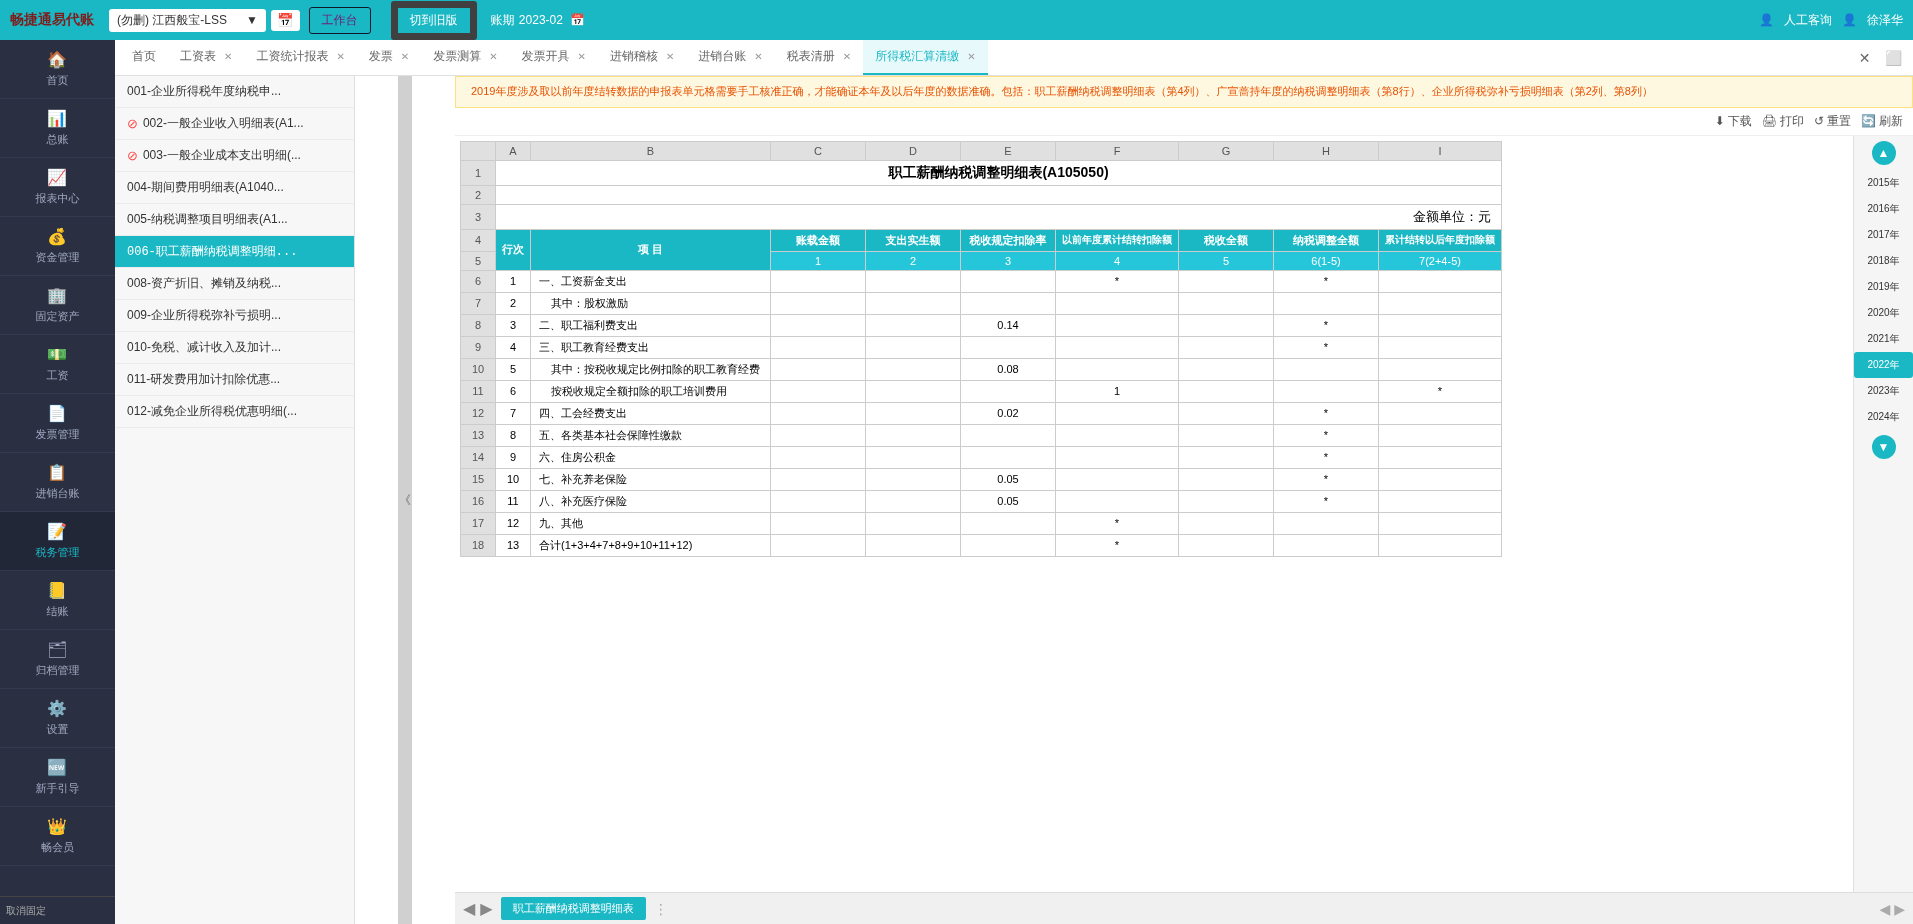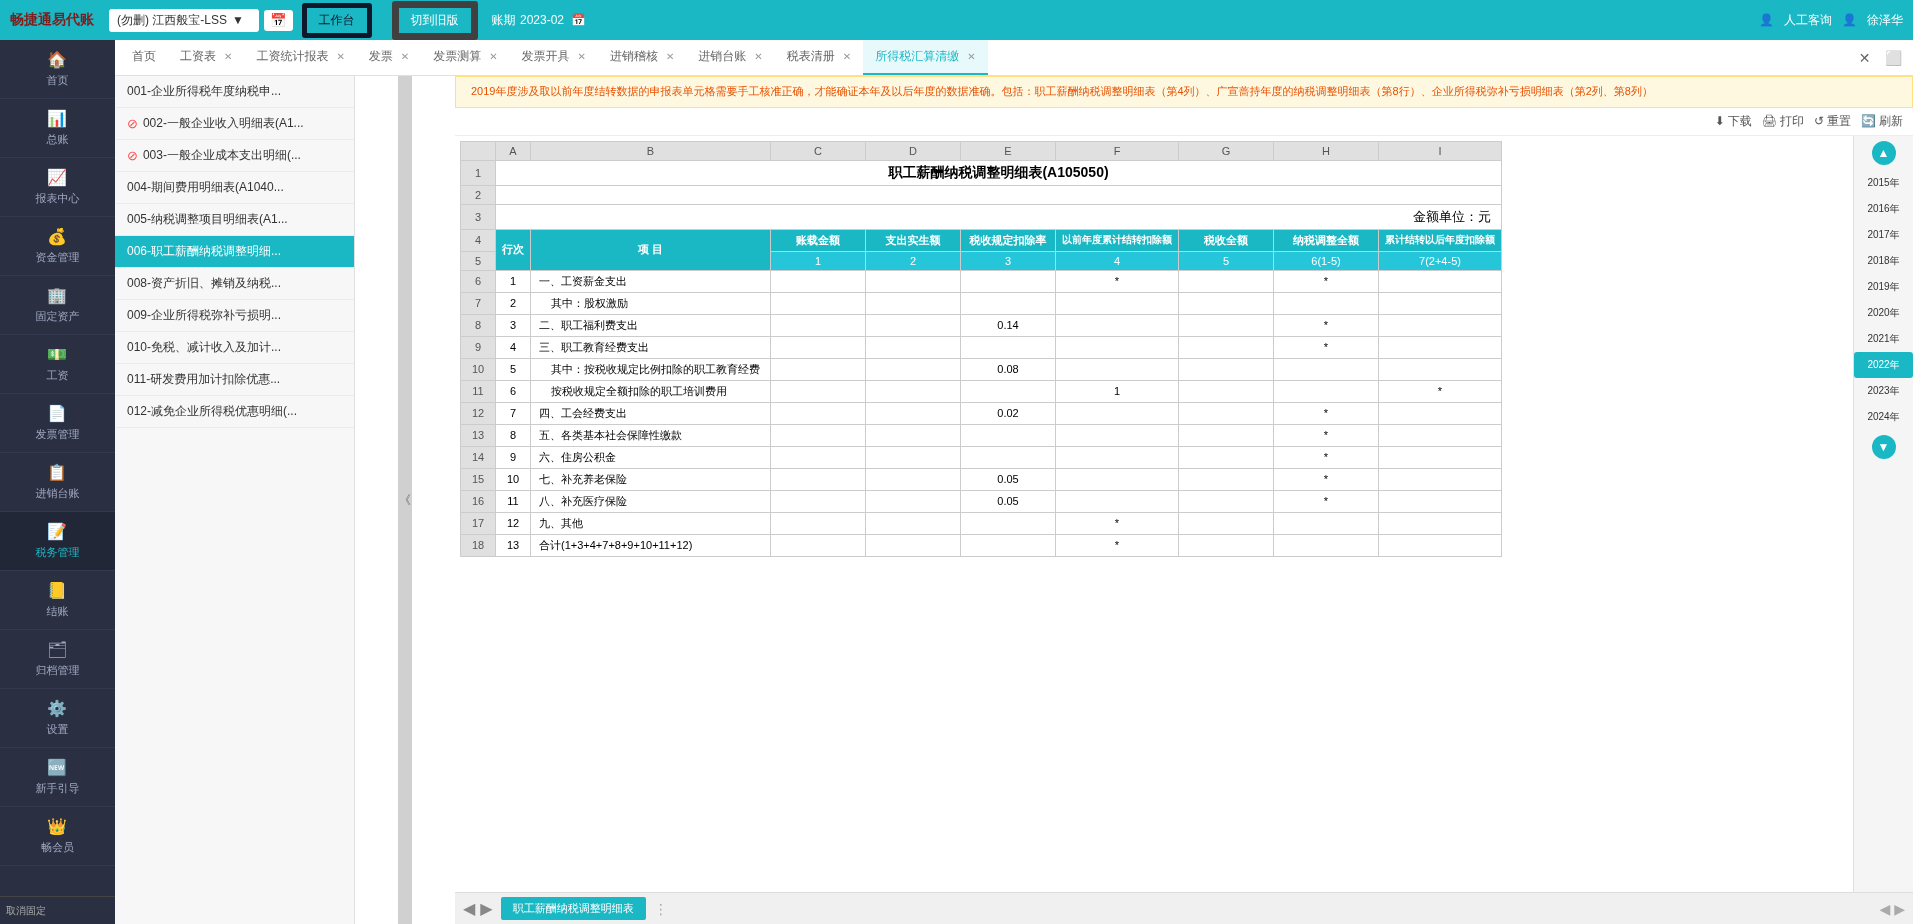--- a/index.html
+++ b/index.html
@@ -11,22 +11,22 @@
     .main-area { display: flex; flex: 1; overflow: hidden; }
     .sidebar { width: 115px; background: #2a3042; display: flex; flex-direction: column; flex-shrink: 0; }
     .content-area { flex: 1; display: flex; flex-direction: column; overflow: hidden; }
     .tab-bar { height: 36px; background: #fff; border-bottom: 1px solid #e0e0e0; display: flex; align-items: center; padding: 0 5px; flex-shrink: 0; }
     .main-content { flex: 1; display: flex; overflow: hidden; background: #fff; gap: 43px; }
     .left-panel { width: 240px; background: #f7f7f7; border-right: 1px solid #e0e0e0; flex-shrink: 0; overflow-y: auto; }
     .year-panel { width: 60px; background: #f5f5f5; border-left: 1px solid #e0e0e0; flex-shrink: 0; display: flex; flex-direction: column; align-items: center; }
 
     
     .app-logo { color: #7f1d1d; font-size: 14px; font-weight: bold; margin-right: 15px; white-space: nowrap; }
-    .company-select { background: #fff; border: none; border-radius: 3px; padding: 3px 8px; font-size: 12px; color: #333; min-width: 150px; cursor: pointer; display: flex; align-items: center; gap: 5px; }
-    .top-btn { background: #07b3be; border: 5px solid #0f172a; color: #0f172a; padding: 4px 12px; border-radius: 3px; cursor: pointer; margin: 0 4px; font-size: 12px; }
+    .company-select { background: #fff; border: none; border-radius: 3px; padding: 3px 8px; font-size: 12px; color: #333; min-width: 150px; cursor: pointer; display: flex; align-items: center; gap: 19px; }
+    .top-btn { background: #07b3be; border: 1px solid #0f172a; color: #701a75; padding: 4px 12px; border-radius: 3px; cursor: pointer; margin: 0 4px; font-size: 12px; }
     .top-btn.active { background: #1ab8c4; }
     .top-btn.outline { background: transparent; border: 7px solid #404040; color: #fff; margin-left: 16px; }
     .top-bar-right { margin-left: auto; display: flex; align-items: center; gap: 10px; color: #fff; font-size: 12px; }
     .period-label { color: #fff; font-size: 12px; margin-left: 10px; }
 
     
     .sidebar-item { display: flex; flex-direction: column; align-items: center; padding: 10px 5px; color: #a0a8c0; cursor: pointer; font-size: 11px; gap: 4px; border-bottom: 1px solid #333a50; }
     .sidebar-item:hover, .sidebar-item.active { color: #1ab8c4; background: #222738; }
     .sidebar-item .icon { font-size: 16px; }
 
@@ -39,21 +39,21 @@
 
     
     .warning-bar { background: #fff8e1; border: 1px solid #ffe082; padding: 6px 15px; font-size: 11px; color: #e65100; line-height: 1.6; flex-shrink: 0; }
 
     
     .toolbar-row { display: flex; align-items: center; justify-content: flex-end; padding: 5px 10px; background: #fff; border-bottom: 1px solid #eee; gap: 10px; flex-shrink: 0; }
     .toolbar-btn { background: none; border: none; cursor: pointer; font-size: 12px; color: #555; display: flex; align-items: center; gap: 3px; }
 
     
     .left-panel-item { padding: 7px 12px; font-size: 12px; color: #333; cursor: pointer; border-bottom: 1px solid #ececec; display: flex; align-items: center; gap: 5px; }
-    .left-panel-item.active { background: #1ab8c4; color: #fff; }
+    .left-panel-item.active { background: #1ab8c4; color: #fff; font-family: Liberation Mono, monospace; }
     .left-panel-item .circle-icon { color: #f44; }
 
     
     .sheet-area { flex: 1; overflow: auto; padding: 5px; }
     table.main-table { border-collapse: collapse; font-size: 11px; min-width: 900px; }
     table.main-table th, table.main-table td { border: 1px solid #ccc; padding: 3px 6px; text-align: center; white-space: nowrap; }
     table.main-table .header-cyan { background: #1ab8c4; color: #fff; font-weight: bold; }
     table.main-table .header-cyan2 { background: #26c6da; color: #fff; }
     table.main-table .row-num { background: #e0e0e0; color: #555; width: 30px; }
     table.main-table .col-header { background: #e0e0e0; color: #555; }

